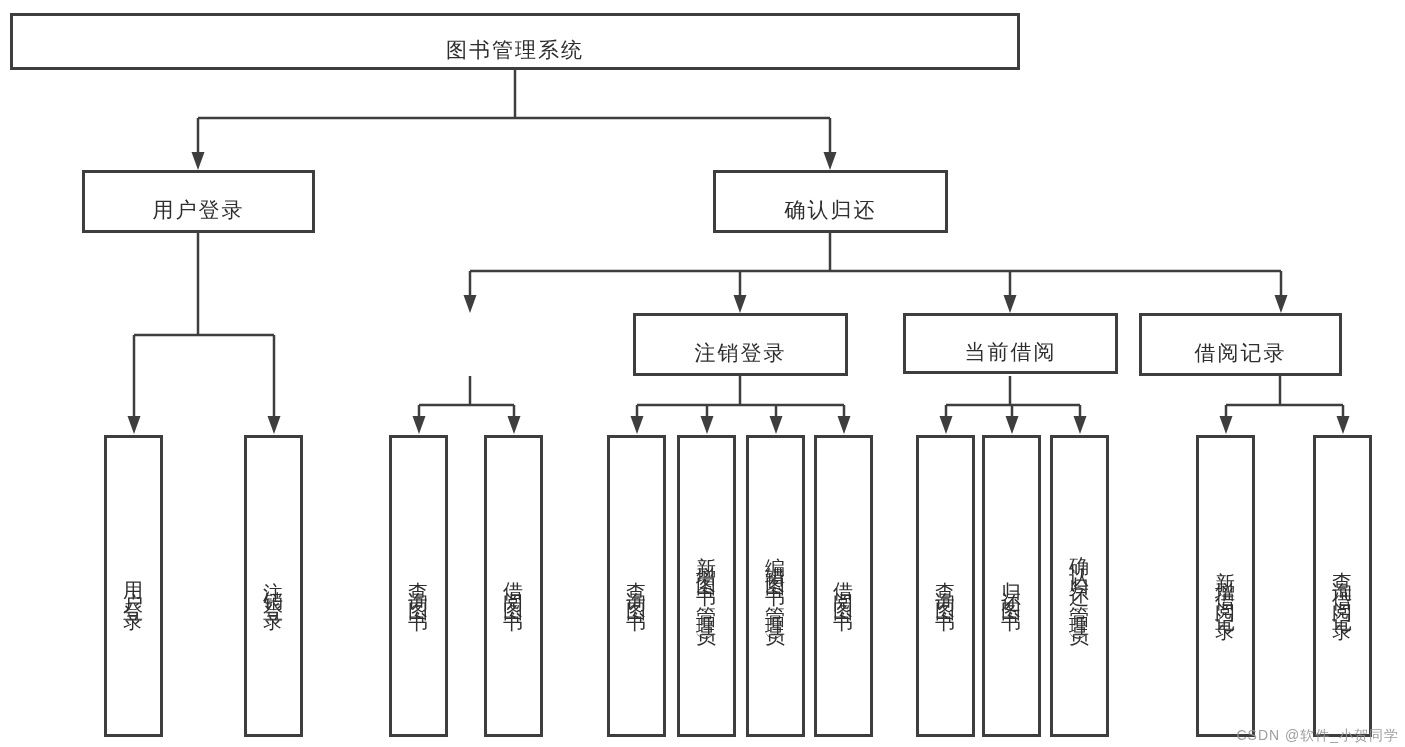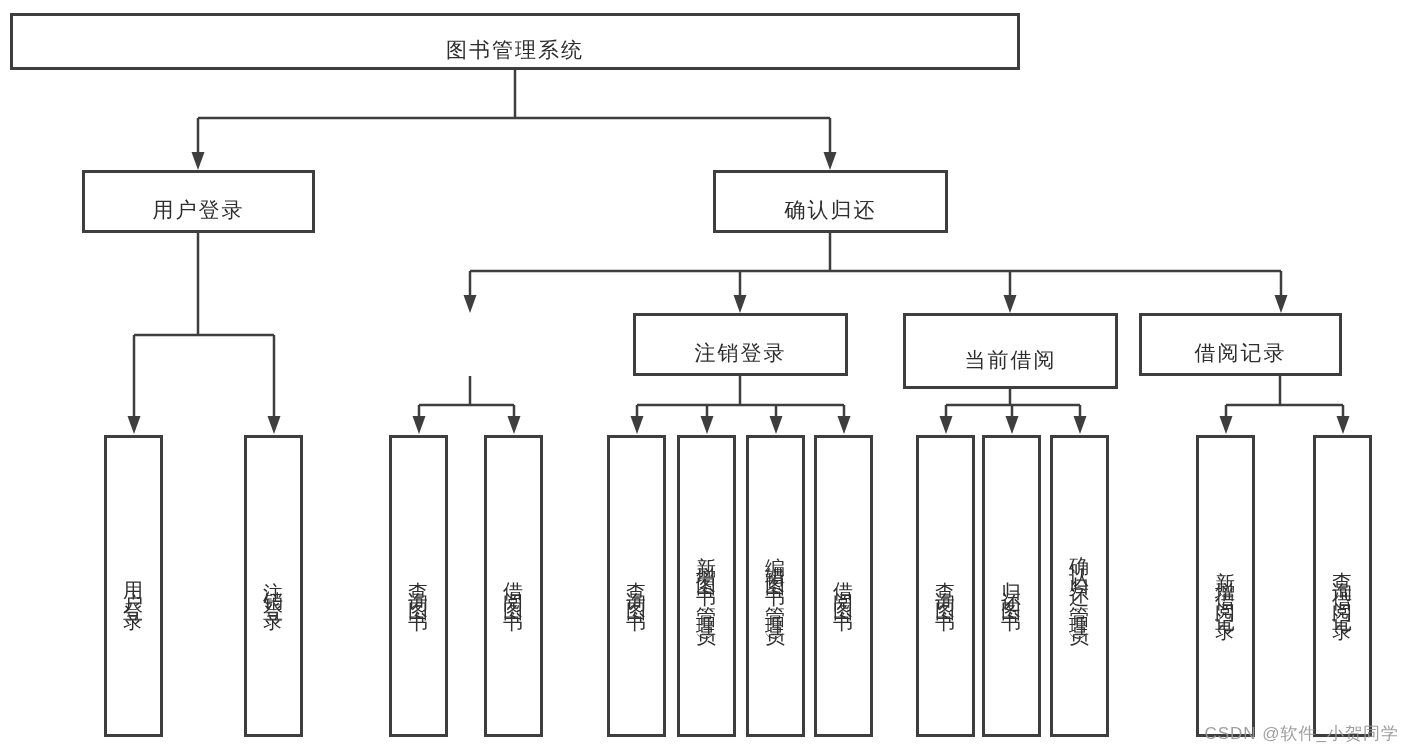--- a/index.html
+++ b/index.html
@@ -38,21 +38,21 @@
   .vbox .lbl{
     writing-mode:vertical-rl;
     text-orientation:mixed;
     font-size:20px;
     line-height:1;
     letter-spacing:10px;
   }
   .watermark{
     position:absolute;
     right:6px;bottom:2px;
-    font-size:17px;
+    font-size:14px;
     letter-spacing:1px;
     color:var(--watermark);
     opacity:.92;
     z-index:5;
     white-space:nowrap;
   }
 </style>
 </head>
 <body>
 
@@ -120,21 +120,21 @@
   <div class="box hbox" style="left:82px;top:170px;width:233px;height:63px">
     <span class="lbl">用户登录</span>
   </div>
   <div class="box hbox" style="left:713px;top:170px;width:235px;height:63px">
     <span class="lbl">确认归还</span>
   </div>
 
   <div class="box hbox" style="left:633px;top:313px;width:215px;height:63px">
     <span class="lbl">注销登录</span>
   </div>
-  <div class="box hbox" style="left:903px;top:313px;width:215px;height:76px">
+  <div class="box hbox" style="left:903px;top:313px;width:215px;height:61px">
     <span class="lbl">当前借阅</span>
   </div>
   <div class="box hbox" style="left:1139px;top:313px;width:203px;height:63px">
     <span class="lbl">借阅记录</span>
   </div>
 
   <div class="box vbox" style="left:104px;top:435px;width:59px;height:302px">
     <span class="lbl">用户登录</span>
   </div>
   <div class="box vbox" style="left:244px;top:435px;width:59px;height:302px">

